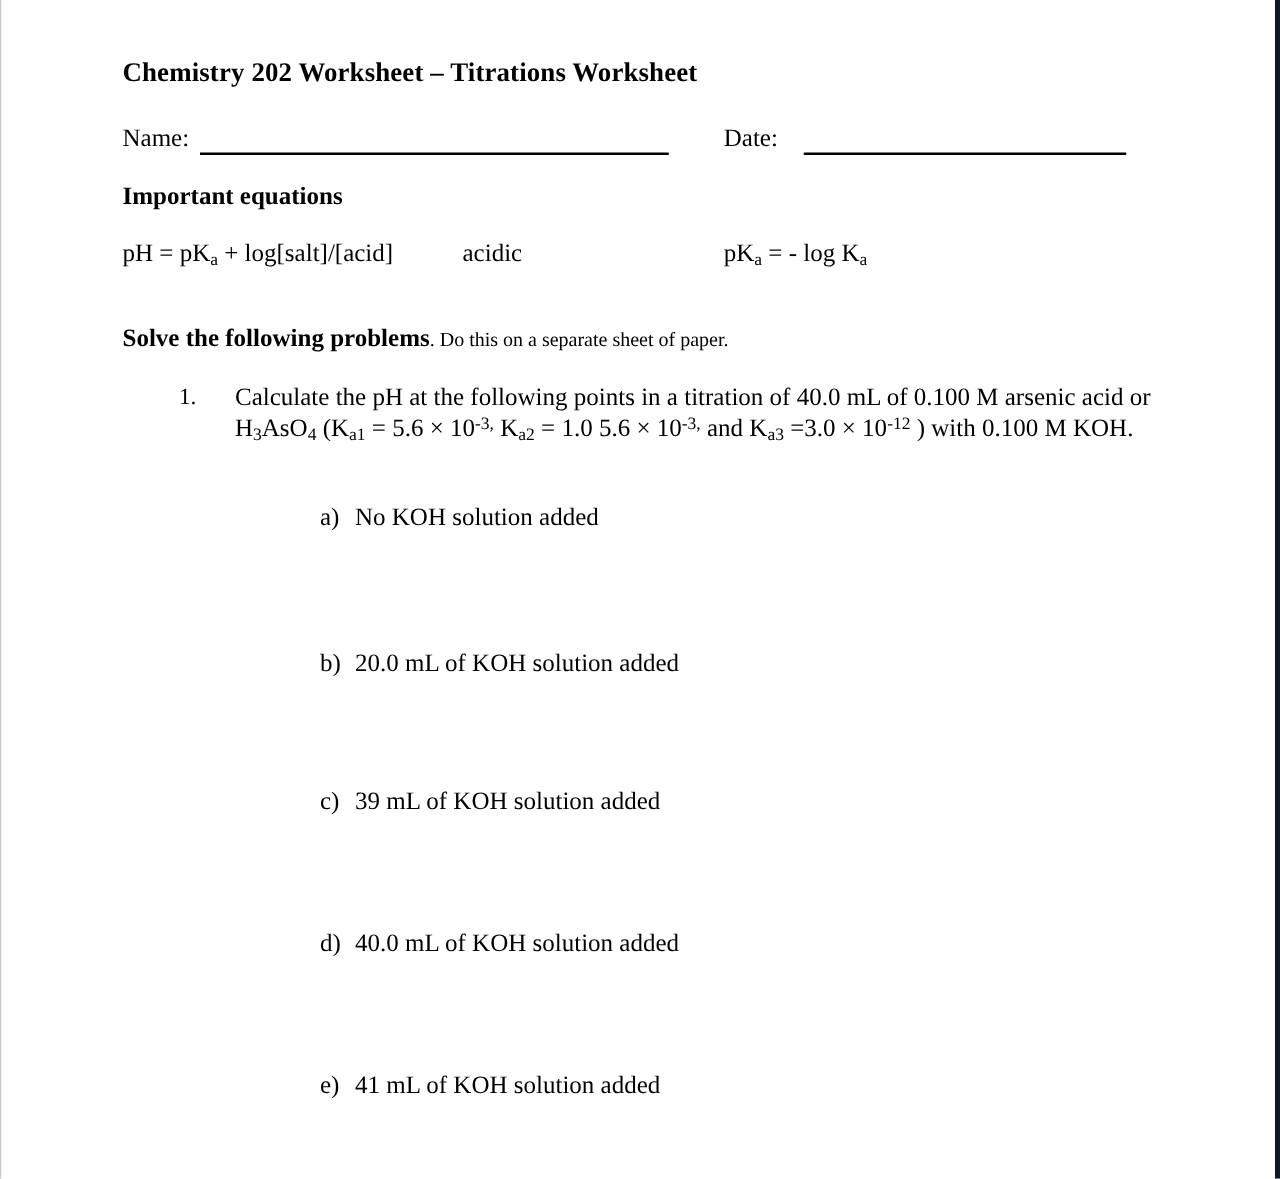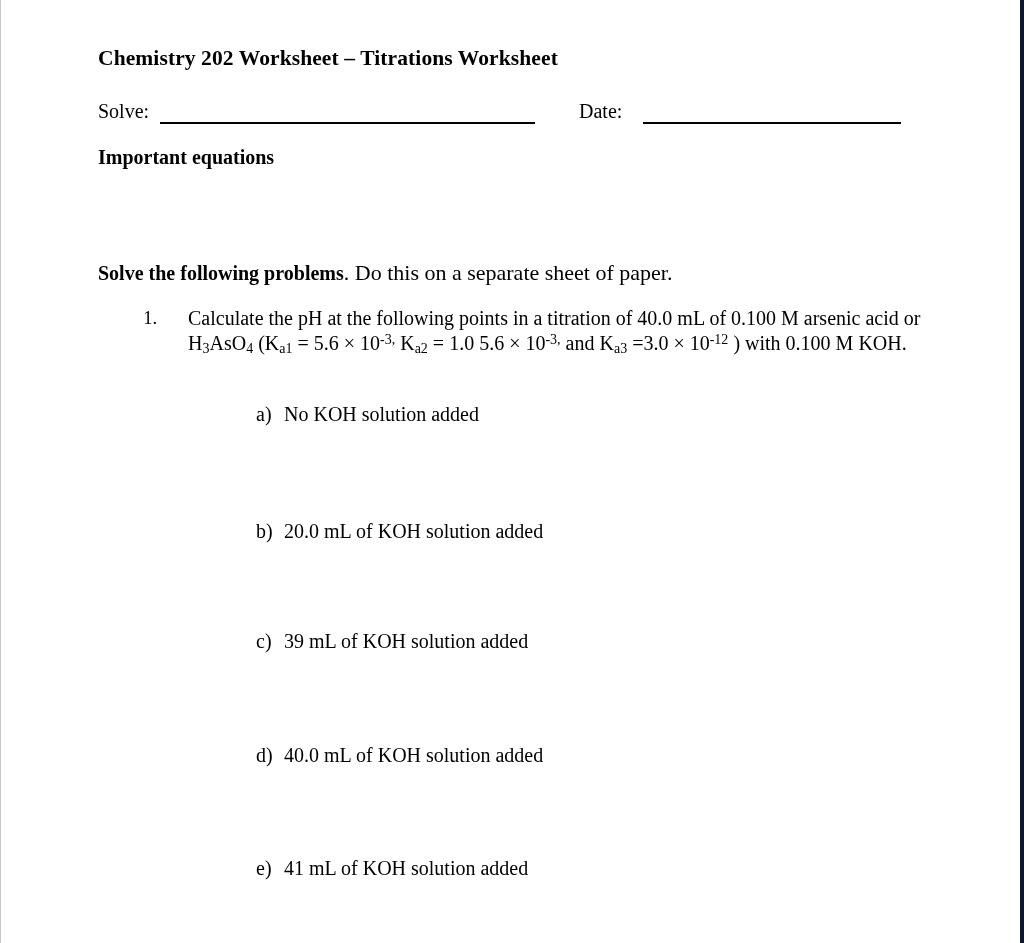--- a/index.html
+++ b/index.html
@@ -97,21 +97,21 @@
 
   
   .solve {
     position: absolute;
     left: 0;
     top: 260px;
     font-size: 20px;
     white-space: nowrap;
   }
   .solve b { font-weight: bold; }
-  .solve .tail { font-size: 22px; }
+  .solve .tail { font-size: 16px; }
 
   
   .problem {
     position: absolute;
     left: 31px;
     top: 306px;
     width: 800px;
     font-size: 20px;
     line-height: 25.2px;
   }
@@ -155,30 +155,35 @@
 </style>
 </head>
 <body>
 
 <div id="page">
   <div class="doc">
 
     <div class="title">Chemistry 202 Worksheet – Titrations Worksheet</div>
 
     <div class="namedate">
-      <span class="nd-label name">Solve:</span>
+      <span class="nd-label name">Name:</span>
       <span class="rule name-rule"></span>
       <span class="nd-label date">Date:</span>
       <span class="rule date-rule"></span>
     </div>
 
     <div class="section-heading">Important equations</div>
 
     <div class="equations">
 
+      <div class="eq-row">
+        <span class="eq-left"><span>pH = pK</span><sub>a</sub><span> + log[salt]/[acid]</span></span>
+        <span class="eq-mid">acidic</span>
+        <span class="eq-right"><span>pK</span><sub>a</sub><span> = - log K</span><sub>a</sub></span>
+      </div>
 
 
     </div>
 
     <div class="solve">
       <b>Solve the following problems</b><span class="tail">.  Do this on a separate sheet of paper.</span>
     </div>
 
     <div class="problem">
       <span class="num">1.</span>

